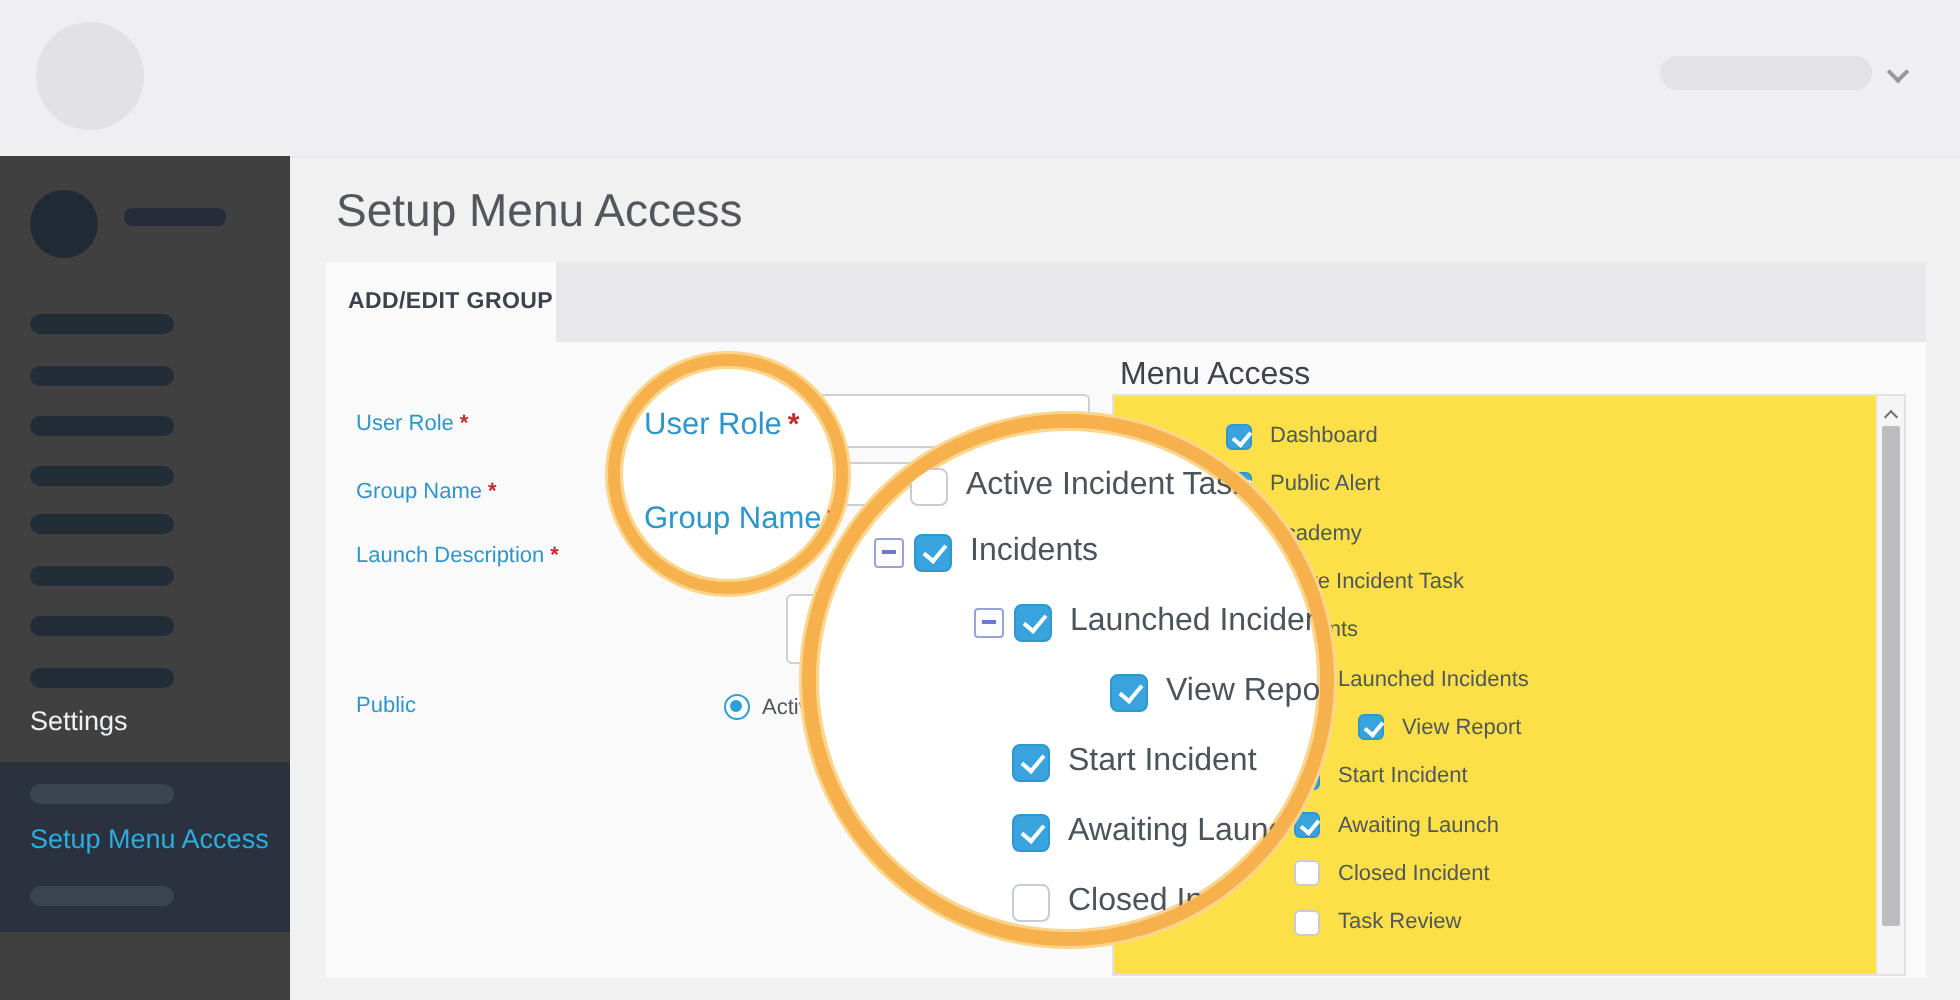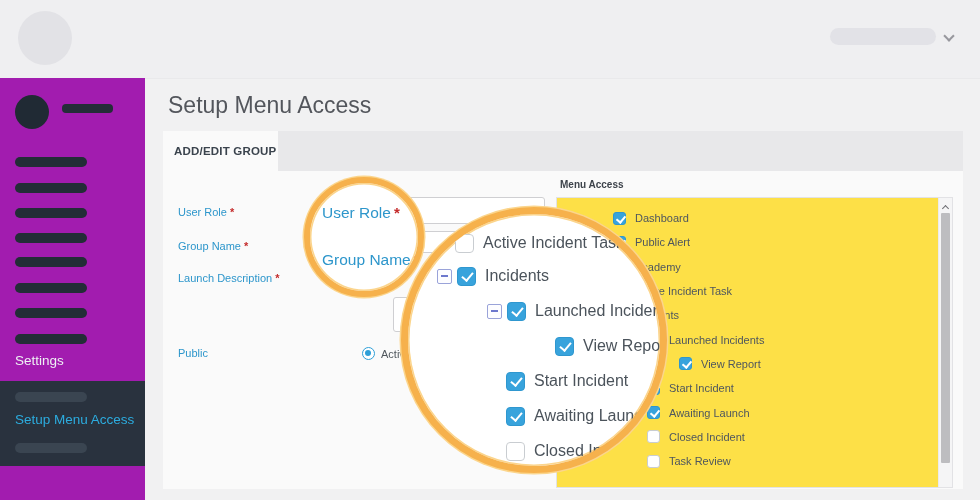--- a/index.html
+++ b/index.html
@@ -8,21 +8,21 @@
 
   
   .topbar{position:absolute;left:0;top:0;width:980px;height:78px;background:#efeff1;border-bottom:1px solid #e9e9eb;}
   .avatar-lg{position:absolute;left:18px;top:11px;width:54px;height:54px;border-radius:50%;background:#e2e2e6;}
   .pill{position:absolute;left:830px;top:28px;width:106px;height:17px;border-radius:9px;background:#e2e2e7;}
   .chev{position:absolute;left:944px;top:31px;width:10px;height:10px;}
   .chev::before{content:"";position:absolute;left:1px;top:1px;width:6px;height:6px;
                 border-right:2px solid #97979d;border-bottom:2px solid #97979d;transform:rotate(45deg);}
 
   
-  .sidebar{position:absolute;left:0;top:78px;width:145px;height:422px;background:#a21caf;}
+  .sidebar{position:absolute;left:0;top:78px;width:145px;height:422px;background:#404040;}
   .sb-avatar{position:absolute;left:15px;top:17px;width:34px;height:34px;border-radius:50%;background:#202a34;}
   .sb-avatar-bar{position:absolute;left:62px;top:26px;width:51px;height:9px;border-radius:4px;background:#242d38;}
   .sb-bar{position:absolute;left:15px;width:72px;height:10px;border-radius:5px;background:#232d37;}
   .sb-settings{position:absolute;left:15px;top:275px;font-size:13.5px;color:#eef1f4;}
   .sb-sub{position:absolute;left:0;top:303px;width:145px;height:85px;background:#29323e;}
   .sb-sub-bar{position:absolute;left:15px;width:72px;height:10px;border-radius:5px;background:#3a4551;}
   .sb-active{position:absolute;left:15px;top:31px;font-size:13.5px;color:#2cacdf;}
 
   
   .page-title{position:absolute;left:168px;top:92px;font-size:23px;color:#53565c;}
@@ -41,21 +41,21 @@
                      border-right:1.5px solid #8a8a90;border-bottom:1.5px solid #8a8a90;transform:rotate(45deg);}
   .ctl-input{left:393px;top:231px;width:152px;height:22px;}
   .ctl-textarea{left:393px;top:297px;width:152px;height:35px;}
   .radio{position:absolute;width:13px;height:13px;border-radius:50%;box-sizing:border-box;background:#fff;}
   .radio.sel{border:1.5px solid #2d9fd8;}
   .radio.sel::after{content:"";position:absolute;left:2px;top:2px;width:6px;height:6px;border-radius:50%;background:#2d9fd8;}
   .radio.unsel{border:1.5px solid #c3c6c9;}
   .rlabel{position:absolute;font-size:11px;color:#4f565c;white-space:nowrap;}
 
   
-  .ma-title{position:absolute;left:560px;top:179px;font-size:10px;font-weight:bold;color:#3d434b;}
+  .ma-title{position:absolute;left:560px;top:179px;font-size:16px;font-weight:normal;color:#3d434b;}
   .ma-box{position:absolute;left:556px;top:197px;width:397px;height:291px;background:#fde047;
           border:1px solid #e2e2e5;box-sizing:border-box;overflow:hidden;}
   .ma-tree{position:absolute;left:0;top:8px;width:380px;}
   .trow{display:flex;align-items:center;height:24.3px;box-sizing:border-box;white-space:nowrap;}
   .tlabel{font-size:11px;color:#4e565e;margin-left:9px;}
   .ma-scroll{position:absolute;right:0;top:0;width:13px;height:100%;background:#f5f5f6;border-left:1px solid #ebebed;}
   .ma-scroll-up{position:absolute;left:3px;top:6px;width:7px;height:7px;}
   .ma-scroll-up::before{content:"";position:absolute;left:1px;top:2px;width:4px;height:4px;
                         border-left:1.5px solid #6e6e73;border-top:1.5px solid #6e6e73;transform:rotate(45deg);}
   .ma-thumb{position:absolute;left:2px;top:15px;width:9px;height:250px;background:#bdbdc0;border-radius:1px;}

